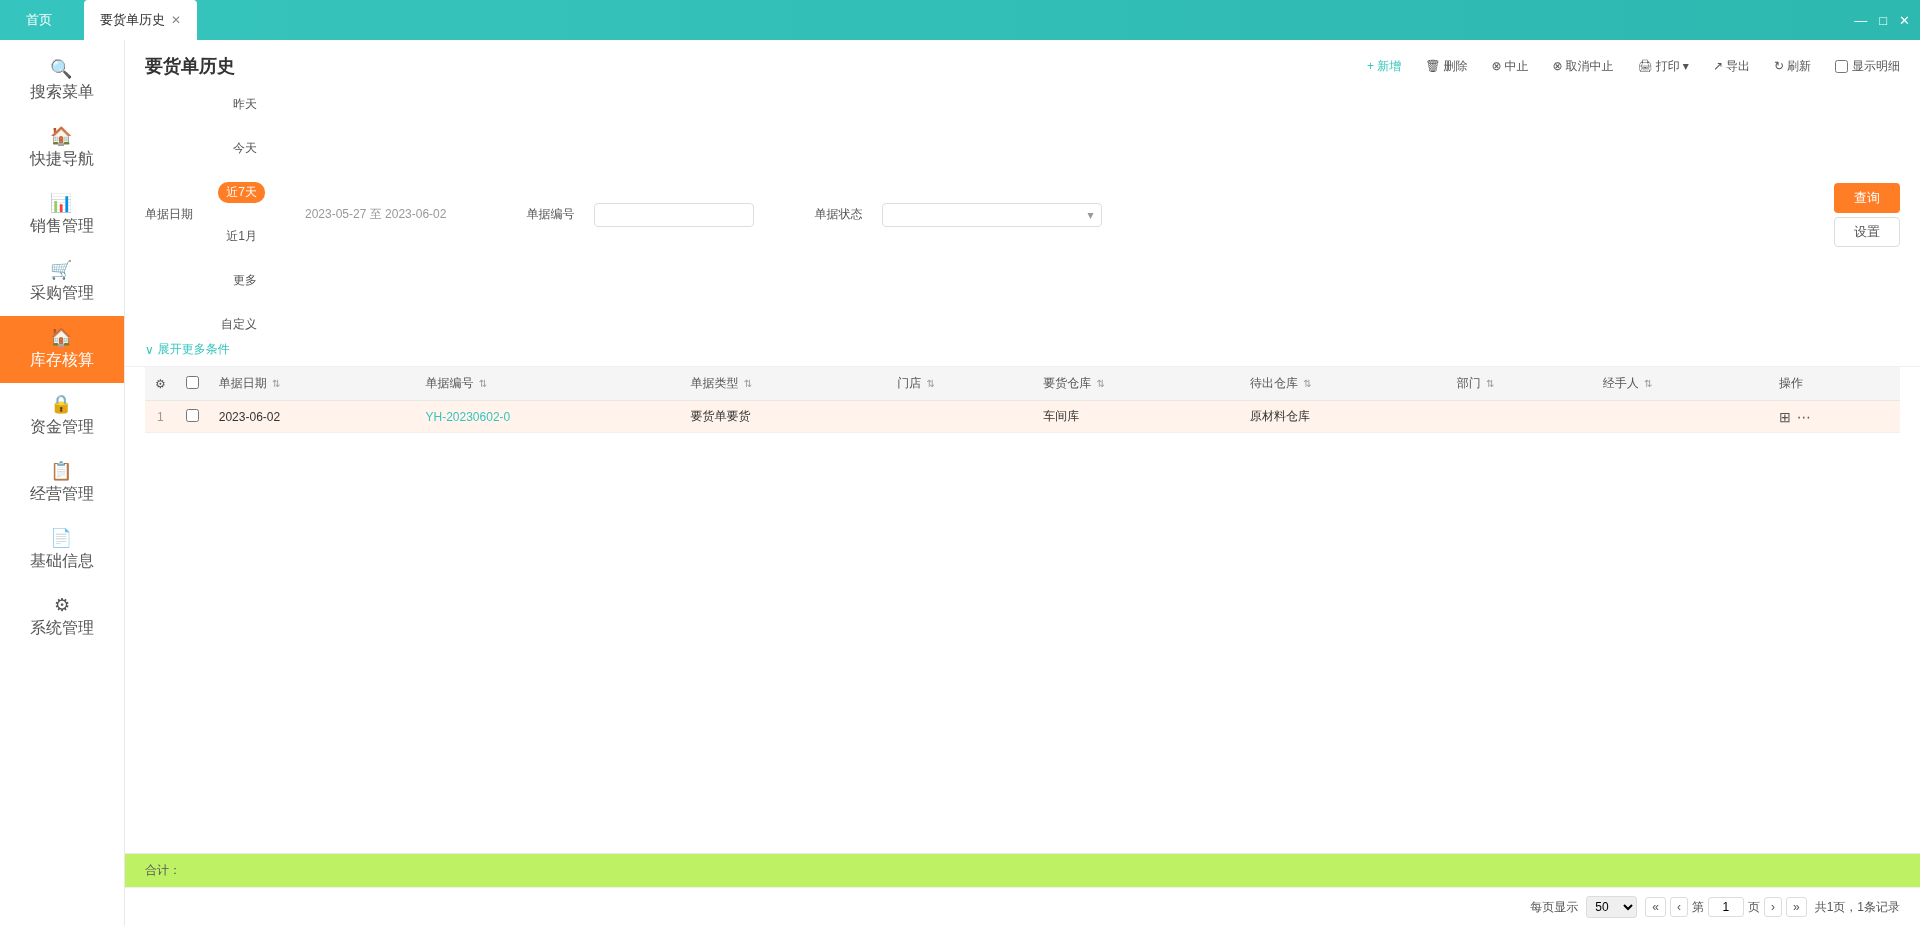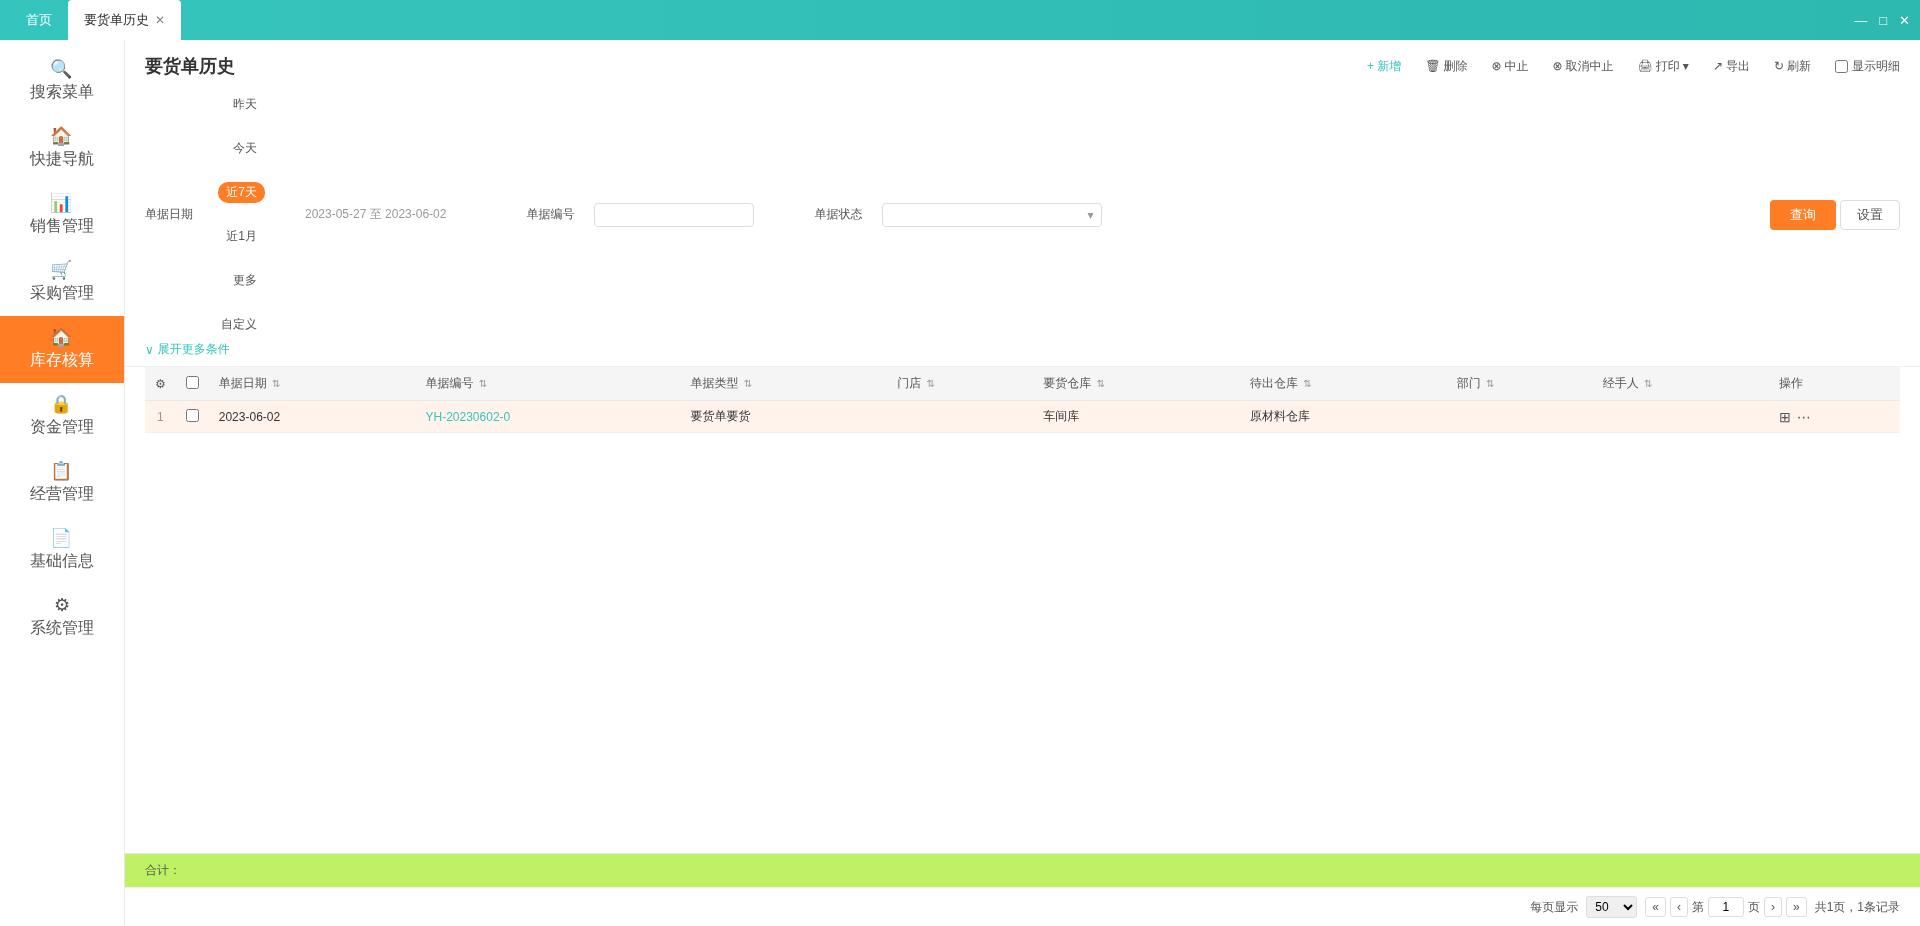--- a/index.html
+++ b/index.html
@@ -5,21 +5,21 @@
     * { box-sizing: border-box; margin: 0; padding: 0; }
     body { font-family: 'Microsoft YaHei', Arial, sans-serif; font-size: 13px; background: #f5f5f5; display: flex; flex-direction: column; height: 926px; overflow: hidden; }
 
     
     .top-bar {
       height: 40px;
       background: linear-gradient(90deg, #36c5be 0%, #2db8b0 100%);
       display: flex;
       align-items: flex-end;
       padding: 0 10px;
-      gap: 0;
+      gap: 16px;
       position: relative;
     }
     .top-bar-tab {
       height: 40px;
       display: flex;
       align-items: center;
       padding: 0 16px;
       cursor: pointer;
       color: #fff;
       font-size: 13px;
@@ -420,21 +420,21 @@
 
         <span class="filter-label" style="margin-left: 60px;">单据编号</span>
         <input class="filter-input" type="text" style="">
 
         <span class="filter-label" style="margin-left: 40px;">单据状态</span>
         <div class="filter-select-wrapper">
           <span></span>
           <span>▾</span>
         </div>
 
-        <div style="display:flex; flex-direction:row; gap:4px; margin-left:auto;">
+        <div style="display:flex; flex-direction:column; gap:4px; margin-left:auto;">
           <button class="btn-query">查询</button>
           <button class="btn-setting">设置</button>
         </div>
       </div>
       <div class="expand-more">
         <span>∨</span>
         <span>展开更多条件</span>
       </div>
     </div>
 

